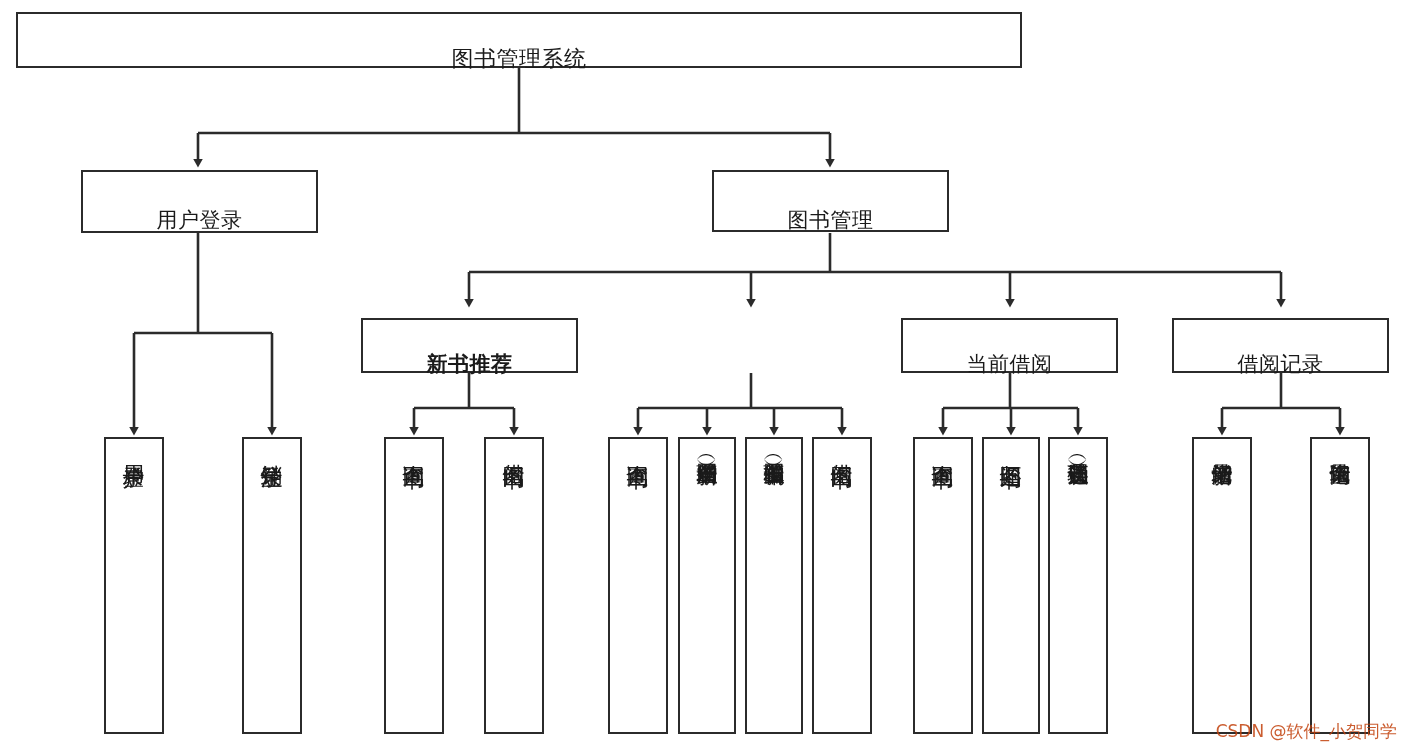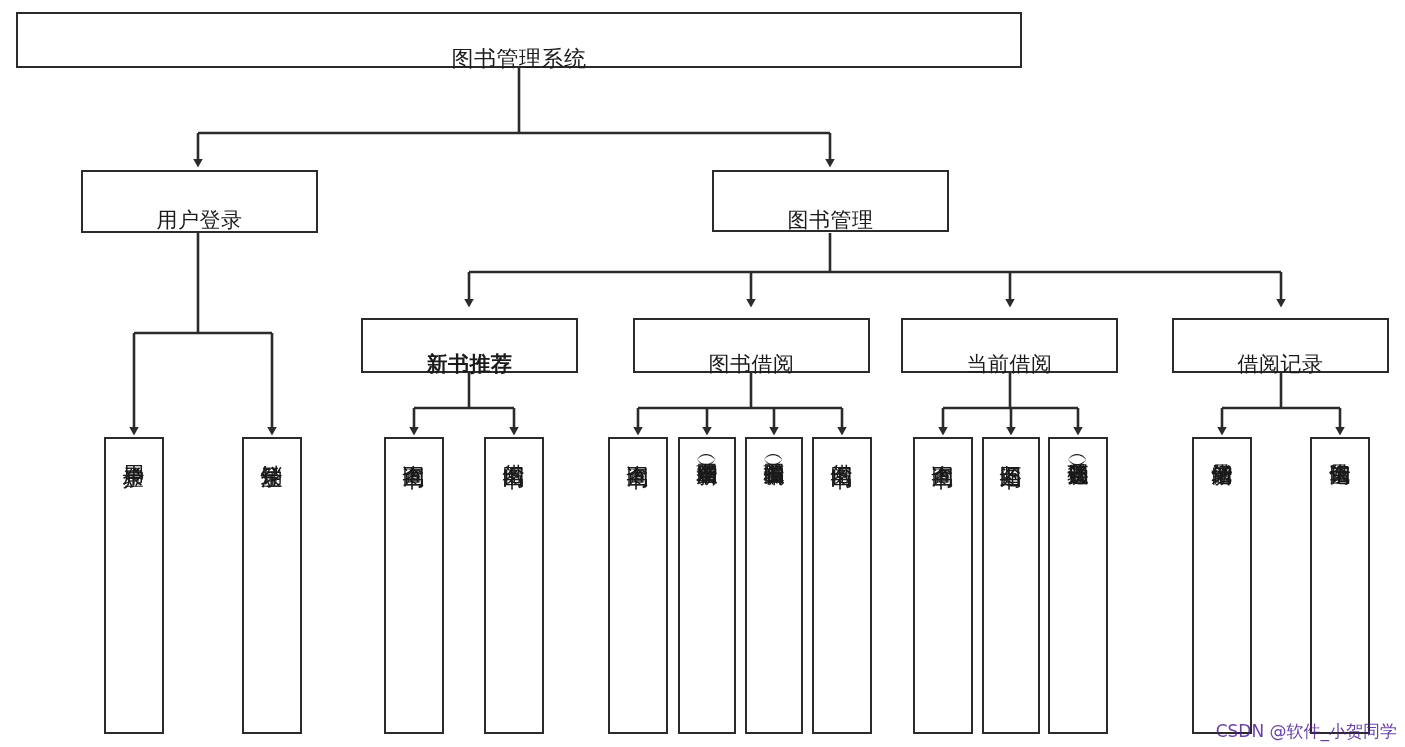--- a/index.html
+++ b/index.html
@@ -68,21 +68,21 @@
   }
   .node.vert.long .label {
     font-size: 21px;
     letter-spacing: 0px;
   }
   .watermark {
     position: absolute;
     right: 8px;
     bottom: 4px;
     font-size: 17px;
-    color: #4c1d95;
+    color: #c2410c;
     opacity: 0.85;
     z-index: 3;
     white-space: nowrap;
   }
 </style>
 </head>
 <body>
 
 <div id="canvas">
 
@@ -143,23 +143,20 @@
   <div class="node horiz" style="left:81px; top:170px; width:237px; height:63px;">
     <span class="label">用户登录</span>
   </div>
   <div class="node horiz" style="left:712px; top:170px; width:237px; height:62px;">
     <span class="label">图书管理</span>
   </div>
 
   <div class="node horiz" style="left:361px; top:318px; width:217px; height:55px;font-weight:bold;">
     <span class="label">新书推荐</span>
   </div>
-  <div class="node horiz" style="left:633px; top:318px; width:237px; height:55px;">
-    <span class="label">图书借阅</span>
-  </div>
   <div class="node horiz" style="left:1172px; top:318px; width:217px; height:55px;">
     <span class="label">借阅记录</span>
   </div>
   <div class="node horiz" style="left:901px; top:318px; width:217px; height:55px;">
     <span class="label">当前借阅</span>
   </div>
 
   <div class="node vert" style="left:104px; top:437px; width:60px; height:297px;">
     <span class="label">用户登录</span>
   </div>

